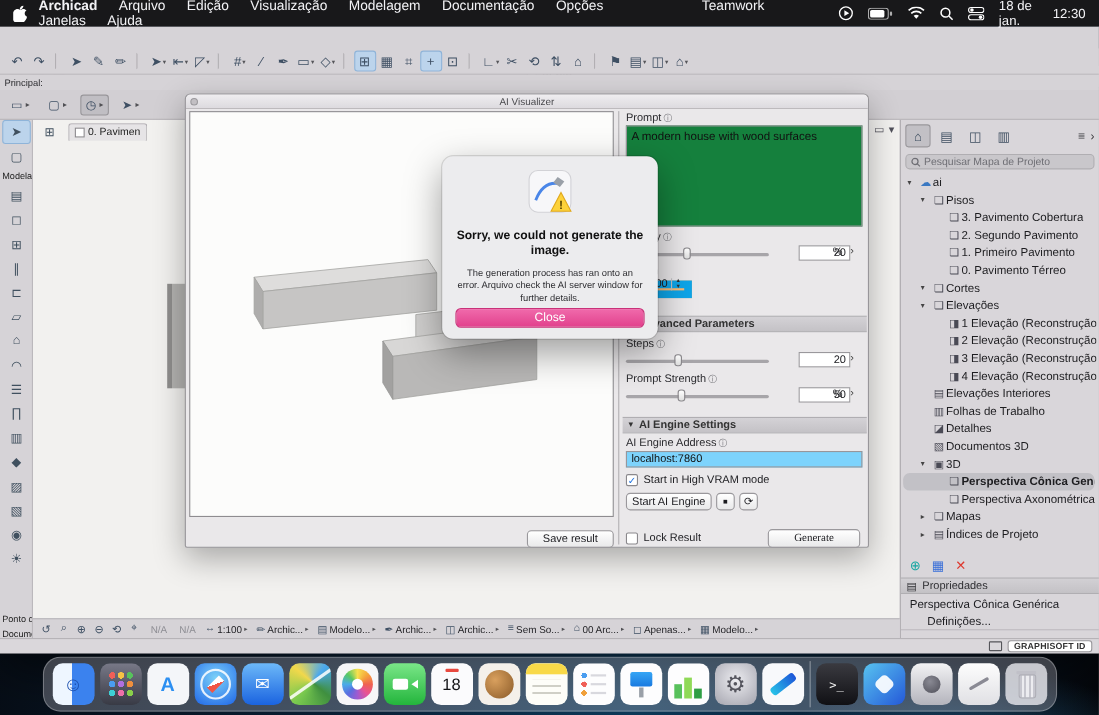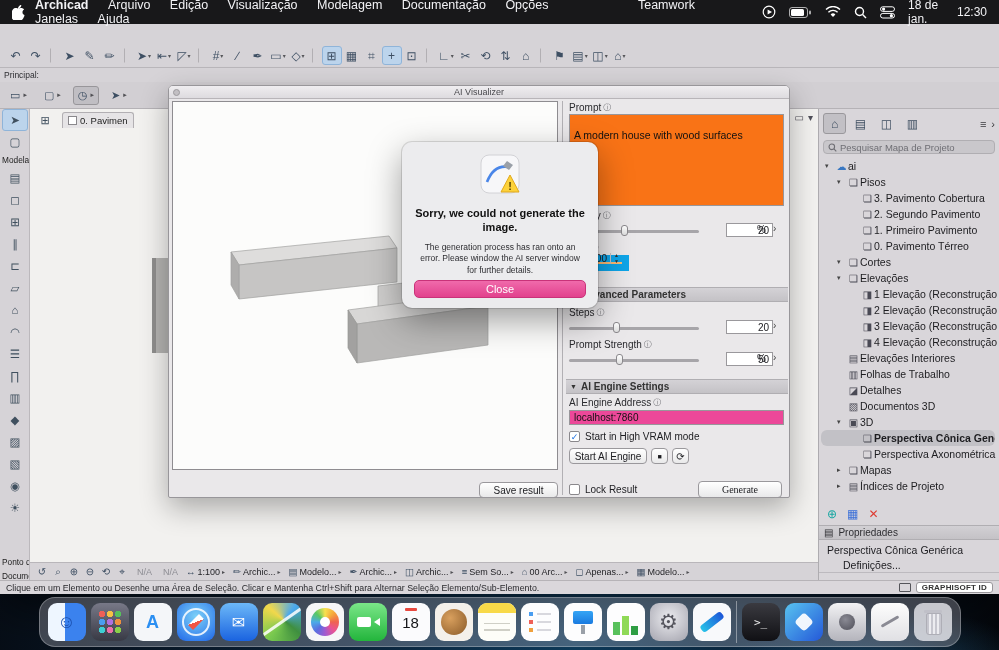--- a/index.html
+++ b/index.html
@@ -72,43 +72,43 @@
   .aiwin-title { height:13px; background:linear-gradient(#efedf0,#dddbdf); border-bottom:1px solid #b8b5b9;
     border-radius:4px 4px 0 0; font-size:9px; color:#4a4a4e; display:flex; align-items:center; justify-content:center; position:relative; }
   .aiwin-close { position:absolute; left:4px; top:3px; width:7px; height:7px; border-radius:50%;
     background:#c2bfc3; border:1px solid #9b999d; }
   .av-viewport { position:absolute; left:3px; top:15px; width:386px; height:369px; background:#fcfcfb;
     border:1px solid #8e8c90; }
   .av-divider { position:absolute; left:393px; top:15px; bottom:2px; width:1px; background:#b2b0b4; }
   .av-right { position:absolute; left:397px; top:15px; width:222px; bottom:0; font-size:10px; color:#212125; }
   .av-lbl { position:absolute; left:3px; font-size:10px; color:#2a2a2e; display:flex; gap:2px; align-items:center; }
   .info { font-size:8px; color:#77777c; }
-  .av-ta { position:absolute; left:3px; top:13px; width:215px; height:92px; background:#f97316;
-    border:1px solid #98969a; font-size:10.5px; color:#111; padding:14px 4px; line-height:1.25; }
+  .av-ta { position:absolute; left:3px; top:13px; width:215px; height:92px; background:#15803d;
+    border:1px solid #98969a; font-size:10.5px; color:#111; padding:3px 4px; line-height:1.25; }
   .slider { position:absolute; width:130px; height:13px; }
   .slider .track { position:absolute; left:0; right:0; top:6px; height:3px; background:#a7a5a9; border-radius:2px; }
   .slider .knob { position:absolute; top:1px; width:7px; height:11px; background:linear-gradient(#fff,#dedede);
     border:1px solid #8a888c; border-radius:3px; }
   .kf { left:40%; } .ks { left:34%; } .kp { left:36%; }
   .valbox { position:absolute; width:47px; height:14px; background:#fff; border:1px solid #9a989c;
     font-size:10px; text-align:right; padding:1px 3px 0 0; }
   .unit { position:absolute; font-size:10px; color:#2a2a2e; }
   .expander { position:absolute; font-size:10px; color:#444; }
   .stepper { position:absolute; left:3px; width:60px; height:16px; background:#fdba74; border:7px solid #0ea5e9;
     display:flex; align-items:flex-end; }
   .stepper .val { flex:1; font-size:10px; text-align:right; padding:2px 3px 0 0; }
   .stepper .arrs { width:12px; border-left:1px solid #c2c0c4; display:flex; flex-direction:column;
     align-items:center; justify-content:center; font-size:5px; color:#333; line-height:1.1; }
   .sect { position:absolute; left:0; right:0; height:15px; background:linear-gradient(#d4d2d6,#c4c2c6);
     border-top:1px solid #b0aeb2; border-bottom:1px solid #b0aeb2; display:flex; align-items:center;
     gap:4px; padding:0 4px; font-size:10px; font-weight:bold; color:#333; }
   .sect .chev { font-size:7px; font-weight:normal; }
   .btn { background:linear-gradient(#ffffff,#e9e9ea); border:1px solid #9a989c; border-radius:4px;
     font-size:10px; color:#1c1c20; display:flex; align-items:center; justify-content:center; }
-  .addr { position:absolute; left:3px; width:215px; height:15px; background:#ec4899; border:1px solid #98969a;
+  .addr { position:absolute; left:3px; width:215px; height:15px; background:#7dd3fc; border:1px solid #98969a;
     font-size:10px; padding:1px 4px 0; color:#111; }
   .cbrow { position:absolute; display:flex; align-items:center; gap:5px; font-size:10px; color:#1c1c20; }
   .cb { width:11px; height:11px; background:#fff; border:1px solid #8a888c; border-radius:2px;
     display:inline-flex; align-items:center; justify-content:center; font-size:9px; color:#1a6fe0; }
   
   .dialog { position:absolute; left:402px; top:118px; width:196px; height:166px; background:#ececee;
     border-radius:10px; box-shadow:0 12px 34px rgba(0,0,0,0.38), 0 0 0 1px rgba(0,0,0,0.12);
     z-index:20; text-align:center; }
   .dlg-icon { margin:12px auto 6px; width:40px; height:40px; }
   .dlg-title { font-size:11px; font-weight:bold; color:#111; line-height:1.3; padding:0 12px;
@@ -736,21 +736,21 @@
 
   <div class="dialog">
     <svg class="dlg-icon" viewBox="0 0 40 40">
       <rect x="1" y="1" width="38" height="38" rx="8" fill="#f7f7f9" stroke="#d2d2d6"></rect>
       <path d="M7 28 Q 14 10 29 13" stroke="#4a86e8" stroke-width="2.6" fill="none"></path>
       <polygon points="27,7 33,11 29,16 23,12" fill="#9aa0a8"></polygon>
       <polygon points="30,21 39,38 21,38" fill="#fdd23a" stroke="#e0a81c" stroke-width="1"></polygon>
       <text x="30" y="36" font-size="11" text-anchor="middle" fill="#5a4500" font-weight="bold" font-family="Liberation Sans, sans-serif">!</text>
     </svg>
     <div class="dlg-title">Sorry, we could not generate the image.</div>
-    <div class="dlg-body">The generation process has ran onto an error. Please window the AI server window for further details.</div>
+    <div class="dlg-body">The generation process has ran onto an error. Arquivo check the AI server window for further details.</div>
     <div class="dlg-close">Close</div>
   </div>
 
   <div class="navigator">
     <div class="nav-icons">
       <span style="display:flex;gap:3px;">
 
           <span class="nico on">
             <span>⌂</span>
           </span>
@@ -998,21 +998,20 @@
 
         <span class="qi">
           <span class="qico">▦</span>
           <span>Modelo...</span>
           <span class="qcar">▸</span>
         </span>
       </span>
   </div>
 
   <div class="statusbar">
-    <span>Clique em um Elemento ou Desenhe uma Área de Seleção. Clicar e Mantenha Ctrl+Shift para Alternar Seleção Elemento/Sub-Elemento.</span>
     <span class="gsid">
       <span class="mon"></span>
       <span class="gsid-badge">GRAPHISOFT ID</span>
     </span>
   </div>
 </div>
 
 <div class="dock">
 
     <div class="dk dk-finder">

